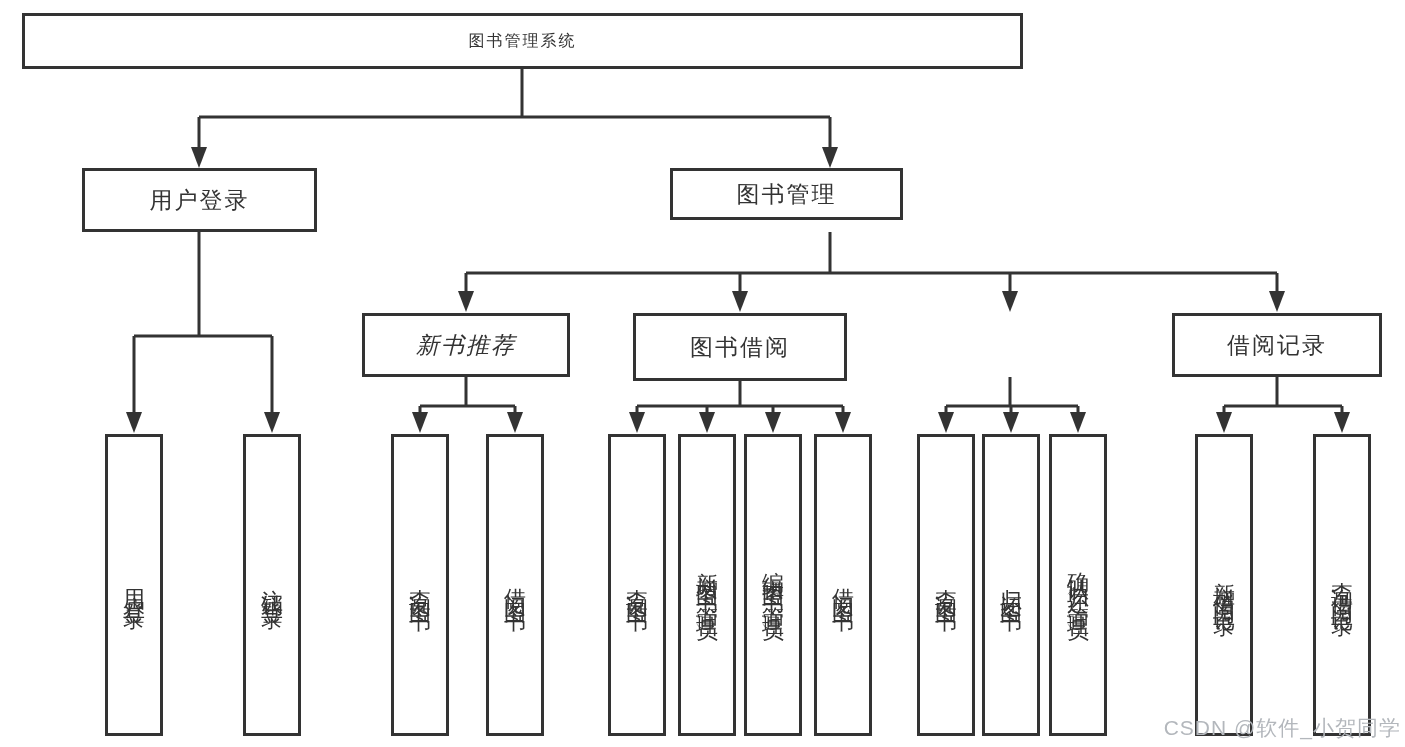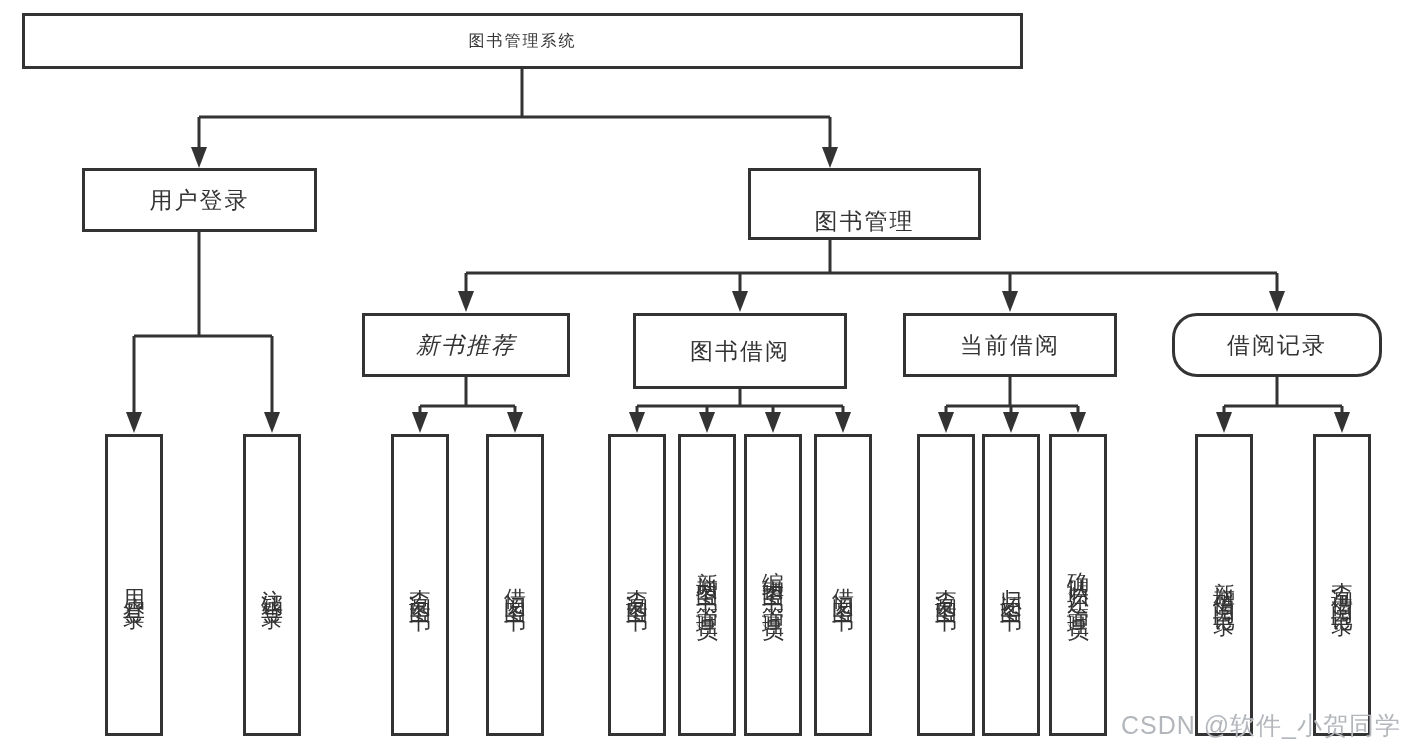--- a/index.html
+++ b/index.html
@@ -45,21 +45,21 @@
     text-orientation: mixed;
     white-space: nowrap;
     font-size: 22px;
     letter-spacing: 7px;
     line-height: 1;
   }
   .watermark {
     position: absolute;
     right: 4px;
     bottom: 5px;
-    font-size: 25px;
+    font-size: 21px;
     color: #b3b7bc;
     z-index: 2;
     letter-spacing: 1px;
     white-space: nowrap;
   }
 </style>
 </head>
 <body>
 
 <div class="canvas">
@@ -104,34 +104,31 @@
     </g>
   </svg>
 
   <div class="node root" style="left:22px; top:13px; width:1001px; height:56px;">
     <span class="lbl">图书管理系统</span>
   </div>
 
   <div class="node" style="left:82px; top:168px; width:235px; height:64px;">
     <span class="lbl">用户登录</span>
   </div>
-  <div class="node" style="left:748px; top:168px; width:233px; height:72px;align-items:flex-end;">
+  <div class="node" style="left:670px; top:168px; width:233px; height:52px;">
     <span class="lbl">图书管理</span>
   </div>
 
   <div class="node" style="left:362px; top:313px; width:208px; height:64px;font-style:italic;">
     <span class="lbl">新书推荐</span>
   </div>
-  <div class="node" style="left:633px; top:313px; width:214px; height:76px;">
+  <div class="node" style="left:633px; top:313px; width:214px; height:68px;">
     <span class="lbl">图书借阅</span>
   </div>
-  <div class="node" style="left:903px; top:313px; width:214px; height:64px;">
-    <span class="lbl">当前借阅</span>
-  </div>
-  <div class="node" style="left:1172px; top:313px; width:210px; height:64px;border-radius:25px;">
+  <div class="node" style="left:1172px; top:313px; width:210px; height:64px;">
     <span class="lbl">借阅记录</span>
   </div>
 
   <div class="node leaf" style="left:105px; top:434px; width:58px; height:302px;">
     <span class="lbl">用户登录</span>
   </div>
   <div class="node leaf" style="left:243px; top:434px; width:58px; height:302px;">
     <span class="lbl">注销登录</span>
   </div>
 

